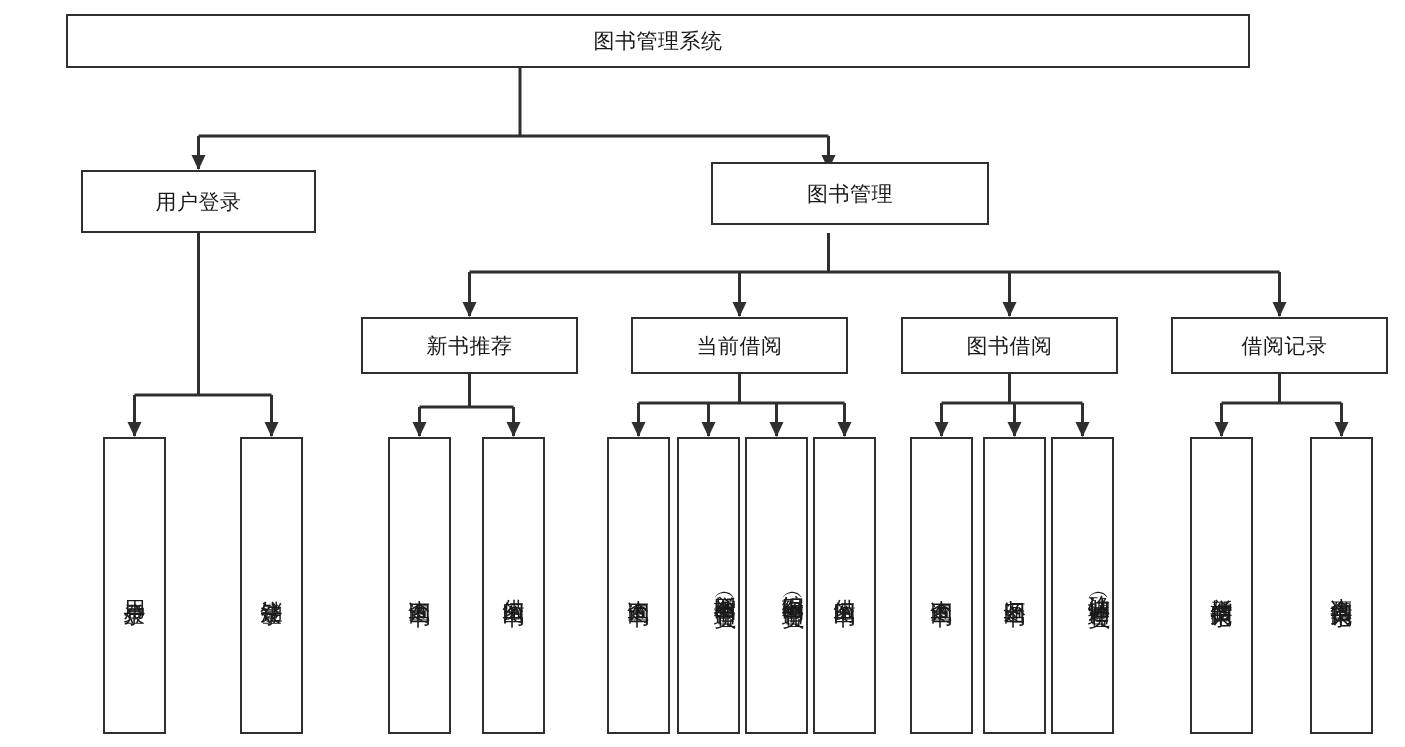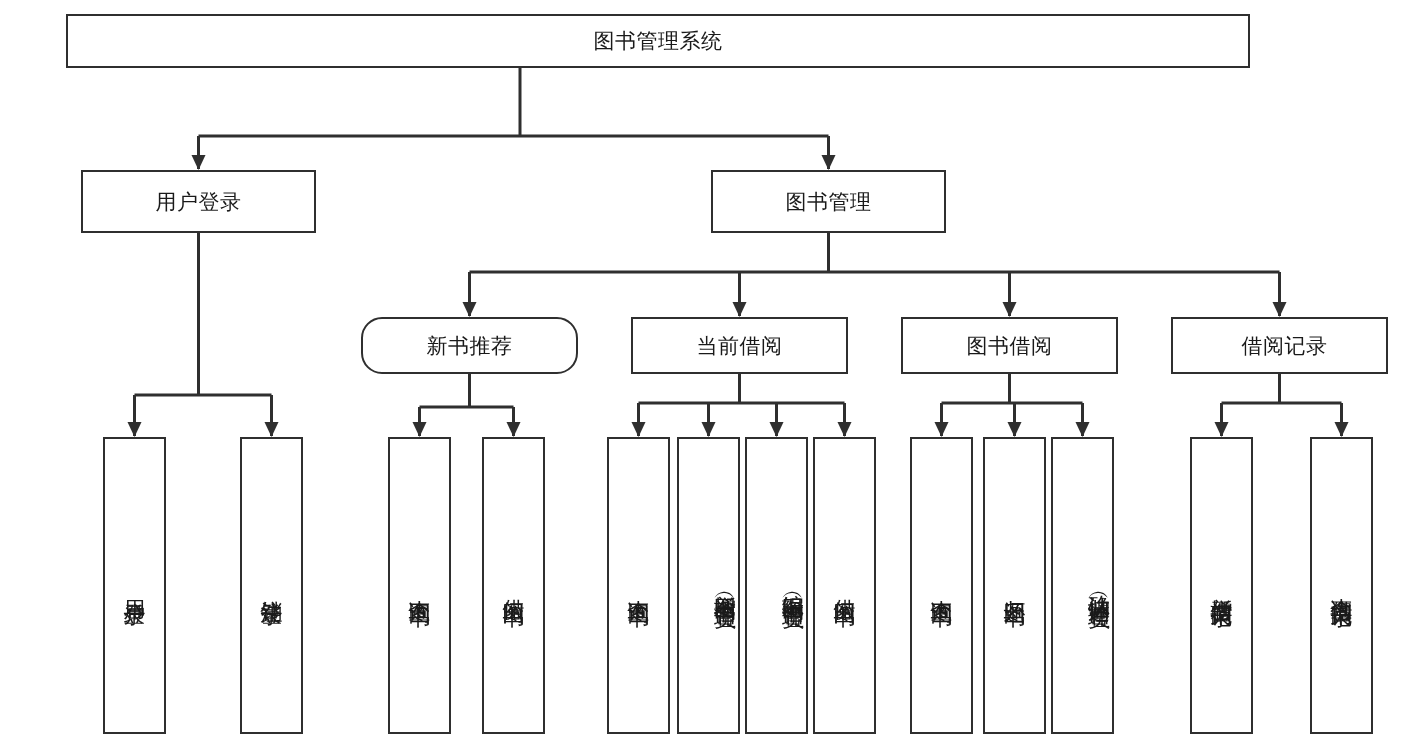--- a/index.html
+++ b/index.html
@@ -118,24 +118,24 @@
       <polygon points="1334.5,422 1348.5,422 1341.5,437" fill="#2f2f2f"></polygon>
     </svg>
 
   <div id="nodes">
       <div class="node horiz" style="left: 18px; top: 14px; width: 1184px; height: 54px; margin-left: 48px;">
         <span>图书管理系统</span>
       </div>
       <div class="node horiz" style="left: 81px; top: 170px; width: 235px; height: 63px;">
         <span>用户登录</span>
       </div>
-      <div class="node horiz" style="left: 711px; top: 170px; width: 235px; height: 63px;">
+      <div class="node horiz" style="left: 711px; top: 162px; width: 278px; height: 63px;">
         <span>图书管理</span>
       </div>
-      <div class="node horiz" style="left: 361px; top: 317px; width: 217px; height: 57px; border-radius: 21px;">
+      <div class="node horiz" style="left: 361px; top: 317px; width: 217px; height: 57px;">
         <span>新书推荐</span>
       </div>
       <div class="node horiz" style="left: 631px; top: 317px; width: 217px; height: 57px;">
         <span>当前借阅</span>
       </div>
       <div class="node horiz" style="left: 901px; top: 317px; width: 217px; height: 57px;">
         <span>图书借阅</span>
       </div>
       <div class="node horiz" style="left: 1171px; top: 317px; width: 217px; height: 57px; padding-left: 10px;">
         <span>借阅记录</span>

